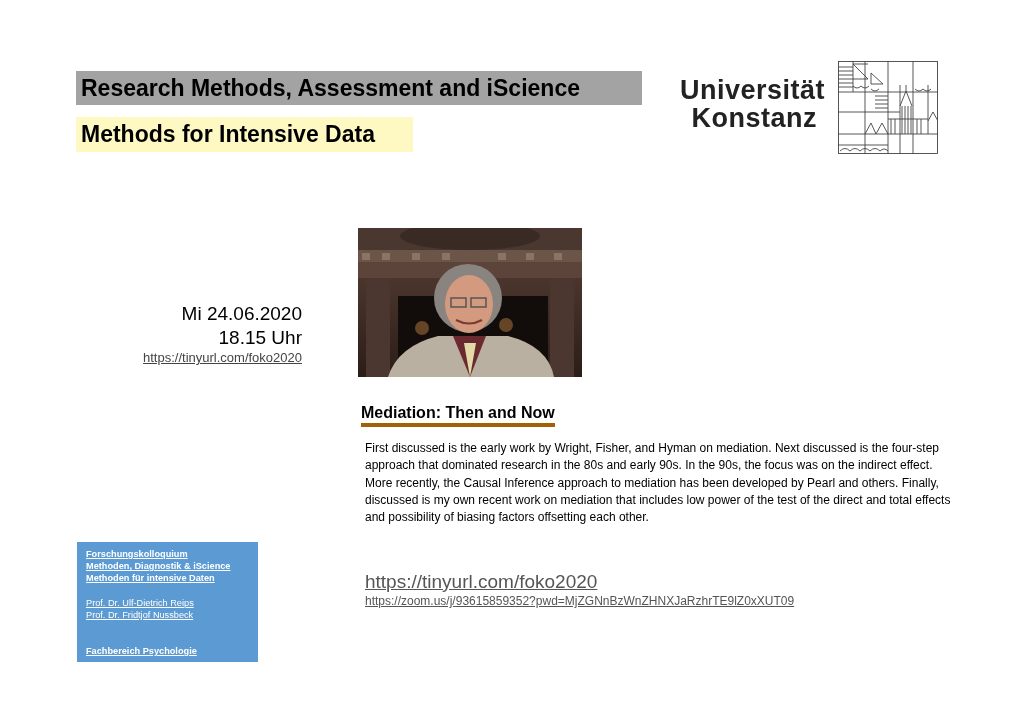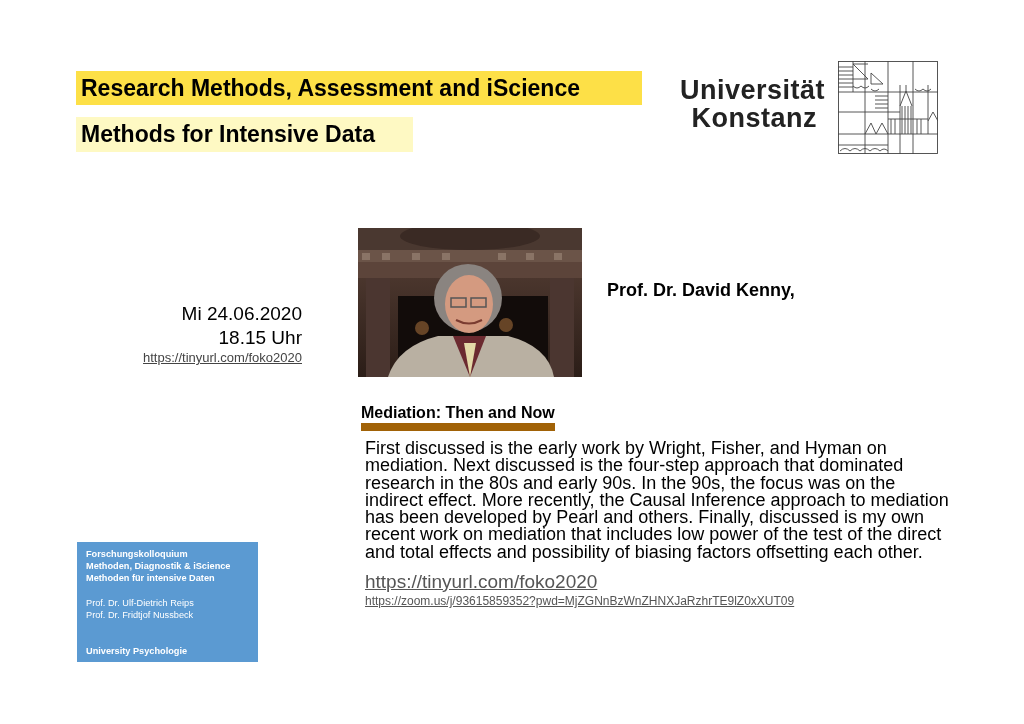--- a/index.html
+++ b/index.html
@@ -7,49 +7,49 @@
       width: 1024px; height: 724px; position: relative; overflow: hidden;
       background: #ffffff;
       font-family: "Liberation Sans", sans-serif;
       color: #000;
     }
     .abs { position: absolute; }
     .title-box {
       position: absolute; font-weight: bold; font-size: 23px; line-height: 34px;
       padding: 0 0 0 5px; box-sizing: border-box; white-space: nowrap;
     }
-    #title1 { left: 76px; top: 71px; width: 566px; height: 34px; background: #fde047; }
+    #title1 { left: 76px; top: 71px; width: 566px; height: 34px; background: #a3a3a3; }
     #title2 { left: 76px; top: 117px; width: 337px; height: 35px; background: #fef9c3; }
 
     #uni-name {
       left: 680px; top: 76px; font-size: 27px; line-height: 28px; font-weight: bold;
       color: #222; text-align: right; width: 137px; letter-spacing: 0.5px;
     }
     #uni-logo { left: 838px; top: 61px; width: 100px; height: 93px; }
 
     #event-info { left: 107px; top: 302px; width: 195px; text-align: right; font-size: 19px; line-height: 24px; }
     #event-info .link { font-size: 13px; line-height: 16px; color: #444; text-decoration: underline; display: block; }
 
     #photo { left: 358px; top: 228px; width: 224px; height: 149px; overflow: hidden; background: #3a2a22; }
 
     #speaker { left: 607px; top: 279px; font-weight: bold; font-size: 18px; line-height: 23px; }
 
     #talk-title {
       left: 361px; top: 403px; font-weight: bold; font-size: 16px; line-height: 20px;
-      border-bottom: 8px solid #a16207; padding-bottom: 0px;
+      border-bottom: 4px solid #a16207; padding-bottom: 0px;
     }
     #abstract {
-      left: 365px; top: 440px; width: 590px; font-size: 18px; line-height: 17.3px;
+      left: 365px; top: 440px; width: 590px; font-size: 12px; line-height: 17.3px;
     }
     #link-big { left: 365px; top: 571px; font-size: 19px; color: #555; text-decoration: underline; }
     #link-zoom { left: 365px; top: 594px; font-size: 12px; color: #555; text-decoration: underline; }
 
     #colloq-box {
       left: 77px; top: 542px; width: 181px; height: 120px; background: #5b9ad2; color: #fff;
-      box-sizing: border-box; padding: 6px 0 0 9px; font-size: 9.2px; line-height: 12.2px;
+      box-sizing: border-box; padding: 6px 0 0 9px; font-size: 9.2px; line-height: 12.2px; text-decoration: underline;
     }
     #colloq-box .b { font-weight: bold; }
     #colloq-box .gap { height: 12px; }
     #colloq-box .gap2 { height: 24px; }
   </style>
 </head>
 <body>
 
 <div class="title-box" id="title1">Research Methods, Assessment and iScience</div>
 <div class="title-box" id="title2">Methods for Intensive Data</div>
@@ -143,32 +143,31 @@
     <path d="M 106 115 L 112 149 L 118 115 Z" fill="#e4d9a8"></path>
     <ellipse cx="110" cy="70" rx="34" ry="34" fill="#8a8480"></ellipse>
     <ellipse cx="111" cy="76" rx="24" ry="29" fill="#d49a80"></ellipse>
     <rect x="93" y="70" width="15" height="9" fill="none" stroke="#555" stroke-width="1.5"></rect>
     <rect x="113" y="70" width="15" height="9" fill="none" stroke="#555" stroke-width="1.5"></rect>
     <path d="M 98 92 Q 111 99 124 92" fill="none" stroke="#7a3b30" stroke-width="2"></path>
   </svg>
 </div>
 
 <div class="abs" id="speaker">
-  <div>Prof. Dr. David Kenny,</div>
 </div>
 
 <div class="abs" id="talk-title">Mediation: Then and Now</div>
 
 <div class="abs" id="abstract">First discussed is the early work by Wright, Fisher, and Hyman on mediation.  Next discussed is the four-step approach that dominated research in the 80s and early 90s.  In the 90s, the focus was on the indirect effect. More recently, the Causal Inference approach to mediation has been developed by Pearl and others.  Finally, discussed is my own recent work on mediation that includes low power of the test of the direct and total effects and possibility of biasing factors offsetting each other.</div>
 
 <a class="abs" id="link-big">https://tinyurl.com/foko2020</a>
 <a class="abs" id="link-zoom">https://zoom.us/j/93615859352?pwd=MjZGNnBzWnZHNXJaRzhrTE9lZ0xXUT09</a>
 
 <div class="abs" id="colloq-box">
   <div class="b">Forschungskolloquium</div>
   <div class="b">Methoden, Diagnostik &amp; iScience</div>
   <div class="b">Methoden für intensive Daten</div>
   <div class="gap"></div>
   <div>Prof. Dr. Ulf-Dietrich Reips</div>
   <div>Prof. Dr. Fridtjof Nussbeck</div>
   <div class="gap2"></div>
-  <div class="b">University Psychologie</div>
+  <div class="b">Fachbereich Psychologie</div>
 </div>
 
 </body></html>

